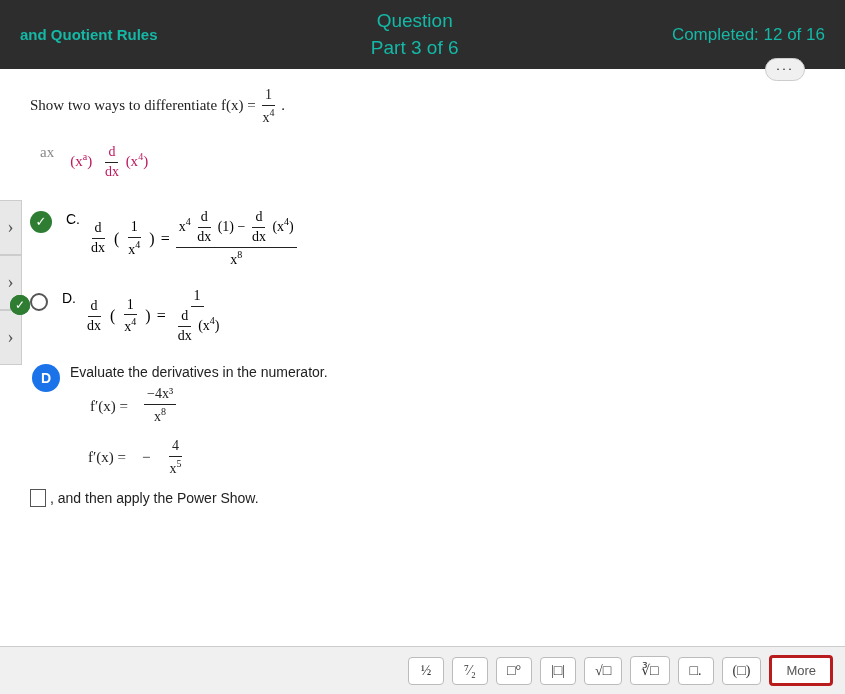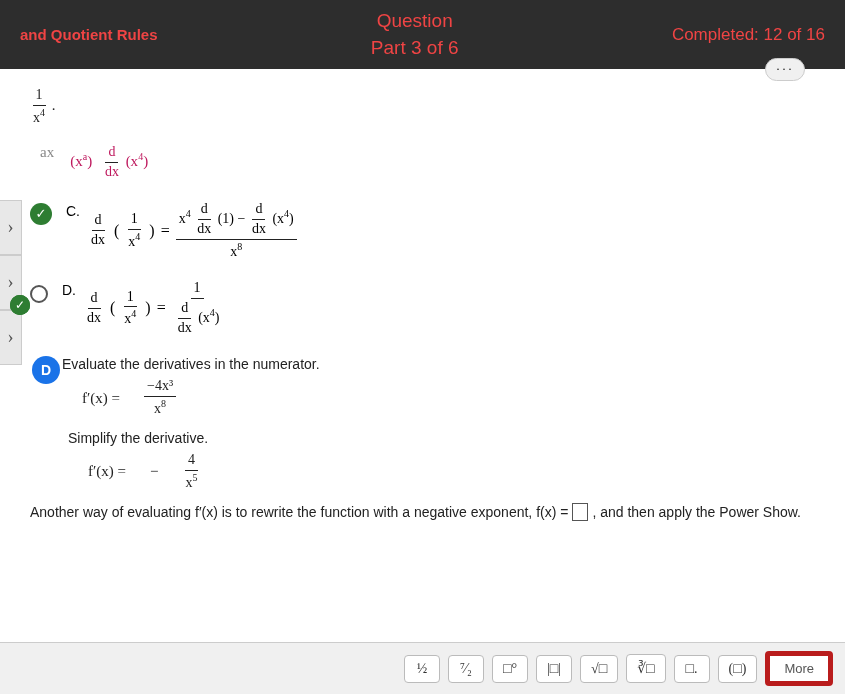--- a/index.html
+++ b/index.html
@@ -11,21 +11,21 @@
       overflow: hidden;
       position: relative;
     }
 
     
     .header {
       display: flex;
       justify-content: space-between;
       align-items: center;
       background: #2d2d2d;
-      color: #ef4444;
+      color: #14b8a6;
       padding: 8px 20px;
       font-size: 14px;
       font-family: Arial, sans-serif;
     }
     .header-title {
       font-weight: bold;
       font-size: 15px;
     }
     .header-question {
       text-align: center;
@@ -114,21 +114,21 @@
       font-family: Arial, sans-serif;
       color: #222;
       margin-bottom: 6px;
     }
     .step-result {
       font-size: 15px;
       color: #222;
       margin-left: 20px;
       display: flex;
       align-items: center;
-      gap: 24px;
+      gap: 16px;
     }
 
     
     .bottom-toolbar {
       position: absolute;
       bottom: 0;
       left: 0;
       right: 0;
       background: #f0f0f0;
       border-top: 1px solid #ccc;
@@ -150,21 +150,21 @@
       text-align: center;
       color: #333;
       font-family: 'Times New Roman', Times, serif;
     }
 
     .toolbar-btn.more-btn {
       background: #fff;
       font-family: Arial, sans-serif;
       font-size: 13px;
       color: #555;
-      border: 5px solid #b91c1c;
+      border: 3px solid #b91c1c;
       padding: 5px 14px;
     }
 
     
     .left-icons {
       position: absolute;
       left: 0;
       top: 200px;
       display: flex;
       flex-direction: column;
@@ -187,21 +187,21 @@
     .the-box {
       display: inline-block;
       border: 1.5px solid #555;
       padding: 2px 5px;
       min-width: 16px;
       min-height: 18px;
       vertical-align: middle;
     }
 
     .option-row-ax {
-      margin-bottom: 20px;
+      margin-bottom: 28px;
       padding-left: 10px;
     }
 
     
     .check-circle {
       width: 22px;
       height: 22px;
       border-radius: 50%;
       background: #2e7d32;
       color: #fff;
@@ -243,20 +243,21 @@
   <div class="left-icon-btn">›</div>
   <div class="left-icon-btn">›</div>
   <div class="left-icon-btn">›</div>
 </div>
 
 <div class="ellipsis-btn">···</div>
 
 <div class="main-content">
 
   <div class="prompt-text">
+    <span>Show two ways to differentiate f(x) = </span>
     <span class="frac">
       <span class="num">1</span>
       <span class="den">x<sup>4</sup></span>
     </span>
     <span>.</span>
   </div>
 
   <div class="options-area">
 
     <div class="option-row option-row-ax">
@@ -339,46 +340,44 @@
             </span>
           </span>
         </div>
       </div>
     </div>
 
   </div>
 
   <div style="display:flex; align-items:flex-start; margin-top:4px; margin-left: 2px;">
     <div style="width:28px; height:28px; background:#1a73e8; border-radius:50%; display:flex; align-items:center; justify-content:center; color:#fff; font-family:Arial; font-size:14px; font-weight:bold; flex-shrink:0;">D</div>
-    <div style="margin-left:2px;">
+    <div style="margin-left:10px;">
       <div class="step-label">Evaluate the derivatives in the numerator.</div>
       <div class="step-result">
         <span>f′(x) =</span>
         <span class="frac">
           <span class="num">−4x³</span>
           <span class="den">x<sup>8</sup></span>
         </span>
       </div>
     </div>
   </div>
 
   <div style="margin-top:12px; margin-left: 38px;">
-    <div class="step-label">Simplify the derivative.</div>
     <div class="step-result">
       <span>f′(x) =</span>
       <span>−</span>
       <span class="frac">
         <span class="num">4</span>
         <span class="den">x<sup>5</sup></span>
       </span>
     </div>
   </div>
 
   <div style="margin-top:12px; font-size:14px; font-family:Arial,sans-serif; color:#222; display:flex; align-items:center; flex-wrap:wrap; gap:4px;">
-    <span>Another way of evaluating f′(x) is to rewrite the function with a negative exponent, f(x) =</span>
     <span class="the-box"></span>
     <span>, and then apply the Power Show.</span>
   </div>
 
 </div>
 
 <div class="bottom-toolbar">
   <button class="toolbar-btn">½</button>
   <button class="toolbar-btn">⁷⁄₂</button>
   <button class="toolbar-btn">□°</button>

